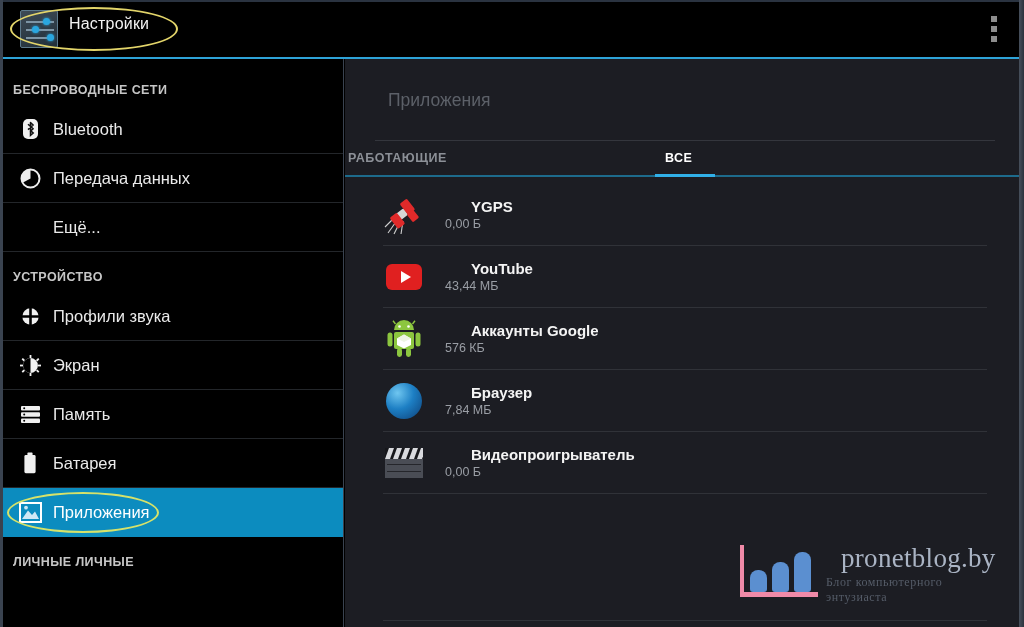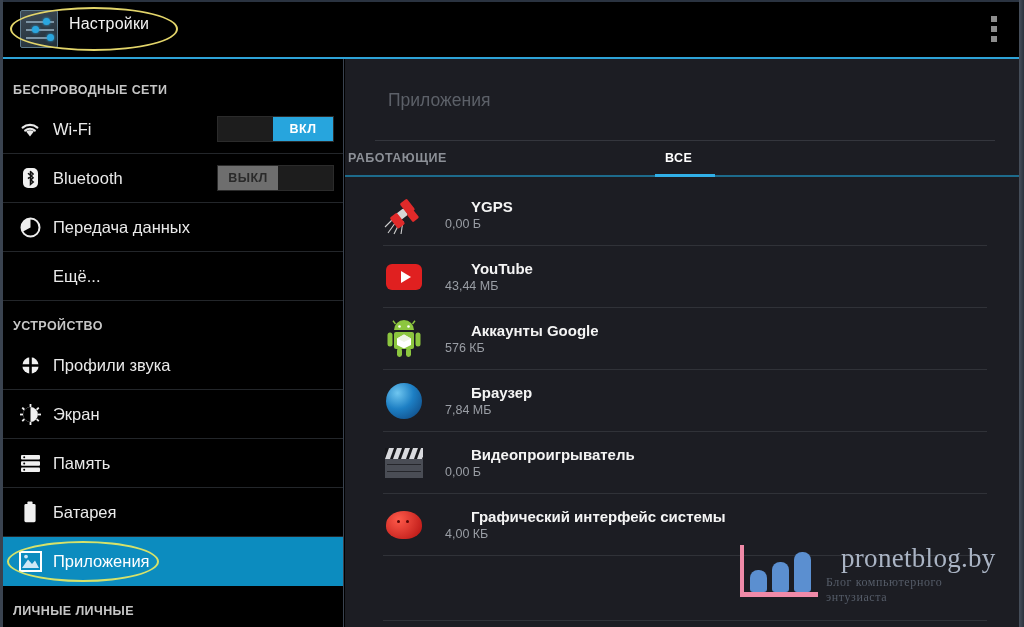--- a/index.html
+++ b/index.html
@@ -184,46 +184,30 @@
         <i></i>
         <i></i>
     </div>
   </div>
   <div class="header-rule"></div>
 
   <div class="sidebar">
 
     <div class="sec-head">БЕСПРОВОДНЫЕ СЕТИ</div>
 
-    <div class="row">
-      <div class="ico">
-        <svg class="i" width="22" height="17" viewBox="0 0 22 17">
-          <path d="M11 15.5 L7.2 10.6 a6.2 6.2 0 0 1 7.6 0 Z" fill="#e9e9e9"></path>
-          <path d="M3.6 6.6 a11.5 11.5 0 0 1 14.8 0" stroke="#e9e9e9" stroke-width="2.1" fill="none" stroke-linecap="round"></path>
-          <path d="M6.1 9.6 a7.8 7.8 0 0 1 9.8 0" stroke="#e9e9e9" stroke-width="2" fill="none" stroke-linecap="round"></path>
-        </svg>
-      </div>
-      <div class="lbl">Wi-Fi</div>
-      <div class="toggle on">
-        <div class="thumb">ВКЛ</div>
-      </div>
-    </div>
 
     <div class="row">
       <div class="ico">
         <svg class="i" width="17" height="22" viewBox="0 0 17 22">
           <rect x="1" y="1" width="15" height="20" rx="5" fill="#f0f0f0"></rect>
           <path d="M6 6.2 L11.2 10.8 L8.5 13.2 L8.5 4.6 L11.2 7 L6 11.6" stroke="#111" stroke-width="1.5" fill="none" stroke-linejoin="round"></path>
           <path d="M8.5 13.2 L8.5 17.4 L11.2 15 L8.5 12.6" stroke="#111" stroke-width="1.5" fill="none"></path>
         </svg>
       </div>
       <div class="lbl">Bluetooth</div>
-      <div class="toggle off">
-        <div class="thumb">ВЫКЛ</div>
-      </div>
     </div>
 
     <div class="row">
       <div class="ico">
         <svg class="i" width="21" height="21" viewBox="0 0 21 21">
           <circle cx="10.5" cy="10.5" r="9" fill="none" stroke="#ededed" stroke-width="2"></circle>
           <path d="M10.5 10.5 L10.5 1.5 A9 9 0 0 0 2.6 14.8 Z" fill="#ededed"></path>
         </svg>
       </div>
       <div class="lbl">Передача данных</div>
@@ -401,32 +385,20 @@
             <span class="ln" style="top:23px"></span>
           </div>
         </div>
         <div class="app-txt">
           <div class="app-name">Видеопроигрыватель</div>
           <div class="app-size">0,00 Б</div>
         </div>
       </div>
 
 
-      <div class="app-row">
-        <div class="app-icn">
-          <div class="ic-sys">
-            <span class="eye" style="left:11px"></span>
-            <span class="eye" style="left:20px"></span>
-          </div>
-        </div>
-        <div class="app-txt">
-          <div class="app-name">Графический интерфейс системы</div>
-          <div class="app-size">4,00 КБ</div>
-        </div>
-      </div>
 
     </div>
 
     <div class="watermark">
       <div class="wm-chart">
         <span class="axis-v"></span>
           <span class="axis-h"></span>
         <span class="bar b1"></span>
           <span class="bar b2"></span>
           <span class="bar b3"></span>

